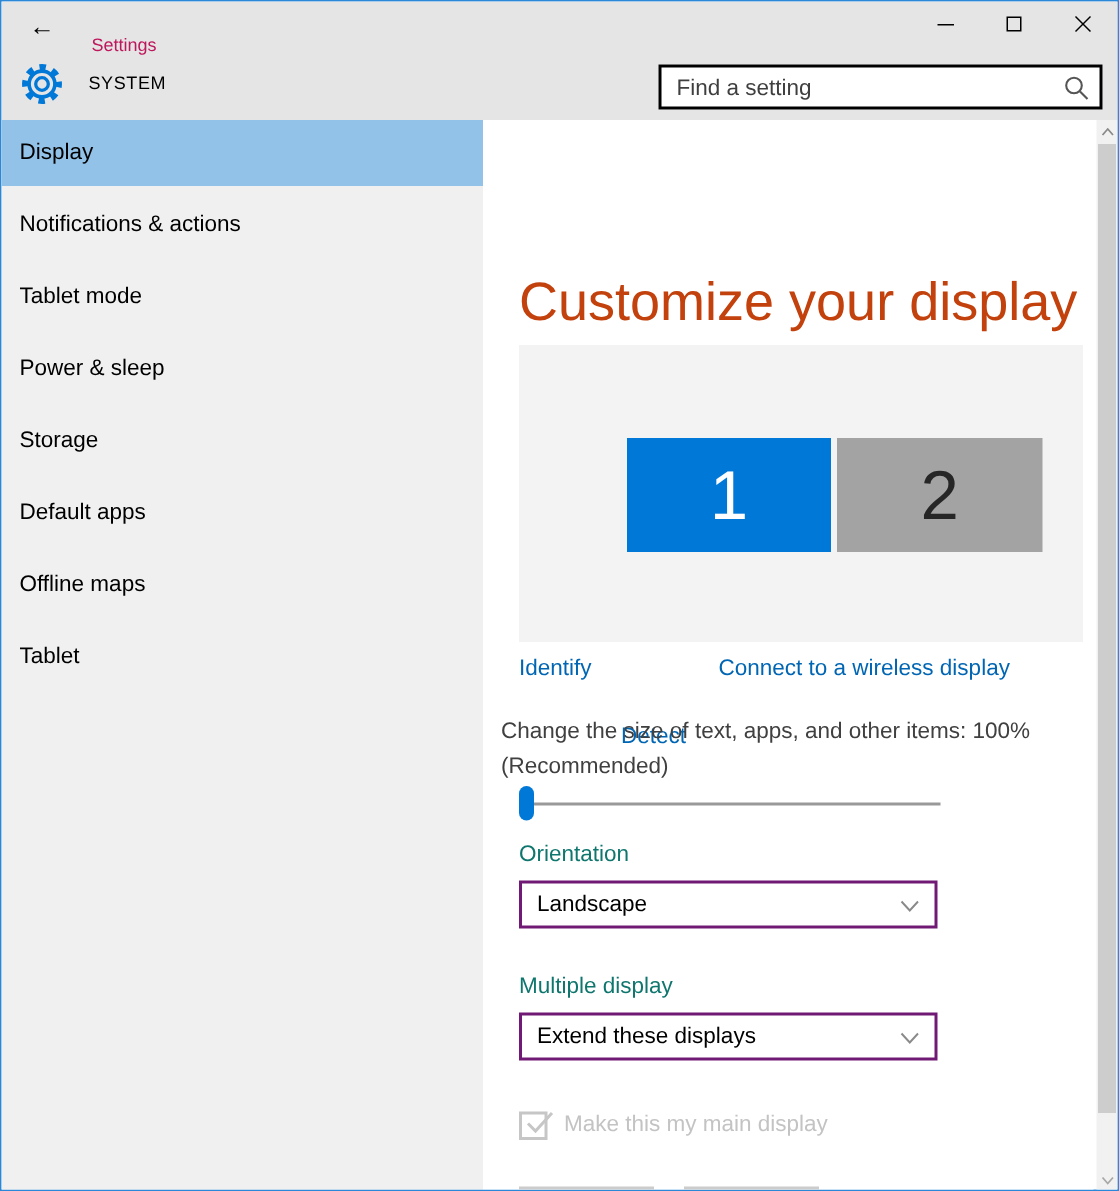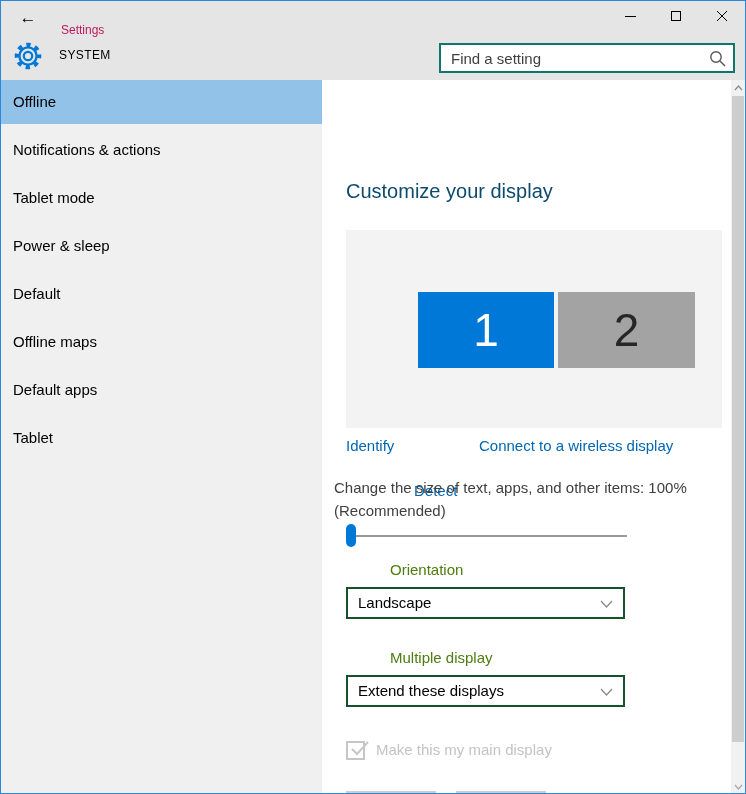--- a/index.html
+++ b/index.html
@@ -19,62 +19,62 @@
   .caption-btn { position:absolute; top:0; width:46px; height:30px;
     display:flex; align-items:center; justify-content:center; }
   .btn-min { right:92px; } .btn-max { right:46px; } .btn-close { right:0; }
   .min-glyph { width:11px; height:0; border-top:1px solid #000; }
   .max-glyph { width:10px; height:10px; border:1px solid #000; background:transparent; }
 
   .app-icon { position:absolute; left:13px; top:41px; width:28px; height:28px; }
   .page-title { position:absolute; left:58px; top:47px; font-size:12px; color:#000; letter-spacing:0.4px; }
 
   .search-box { position:absolute; left:438px; top:42px; width:296px; height:30px;
-    background:#fff; border:2px solid #0f766e; }
+    background:#fff; border:2px solid #000000; }
   .search-input { position:absolute; left:0; top:0; width:100%; height:100%;
     border:none; outline:none; background:transparent; padding:0 30px 0 10px;
     font-family:inherit; font-size:15px; color:#333; }
   .search-input::placeholder { color:#3f3f3f; opacity:1; }
   .search-icon { position:absolute; right:7px; top:5px; width:17px; height:17px; }
 
   
   .sidebar { position:absolute; left:0; top:79px; width:321px; height:714px; background:#f0f0f0; }
   .nav-item { height:44px; margin-bottom:4px; line-height:44px; padding-left:12px;
     font-size:15px; color:#000; cursor:default; }
   .nav-item.selected { background:#92c2e8; }
 
   
   .main { position:absolute; left:321px; top:79px; width:407px; height:714px; background:#fff; }
 
-  .main-heading { position:absolute; left:24px; top:100px; font-size:20px; font-weight:300; color:#0c4a6e; }
+  .main-heading { position:absolute; left:24px; top:100px; font-size:36px; font-weight:300; color:#c2410c; }
 
   .preview-panel { position:absolute; left:24px; top:150px; width:376px; height:198px; background:#f3f3f3; }
   .display-rect { position:absolute; top:62px; height:76px; display:flex; align-items:center; justify-content:center;
     font-size:46px; font-weight:300; }
   .display-1 { left:72px; width:136px; background:#0078d7; color:#fff; }
   .display-2 { left:212px; width:137px; background:#a3a3a3; color:#262626; }
 
   .links-row { position:absolute; left:24px; top:357px; width:376px; font-size:15px; }
   .links-row a { color:#0066b4; text-decoration:none; }
   .link-identify { position:absolute; left:0; }
   .link-detect { position:absolute; left:68px;margin-top:45px; }
   .link-wireless { position:absolute; left:133px; }
 
   .scale-text { position:absolute; left:12px; top:396px; width:384px; font-size:15px; line-height:23px; color:#404040; }
 
   .slider { position:absolute; left:24px; top:442px; width:281px; height:26px; }
   .slider-track { position:absolute; left:0; top:13px; width:281px; height:2px; background:#999; }
   .slider-thumb { position:absolute; left:0; top:2px; width:10px; height:23px; background:#0078d7; border-radius:5px; }
 
-  .field-label { position:absolute; left:24px; font-size:15px; color:#4d7c0f;margin-left:44px; }
+  .field-label { position:absolute; left:24px; font-size:15px; color:#0f766e; }
   .lbl-orientation { top:481px; }
   .lbl-multiple { top:569px; }
 
   .dropdown { position:absolute; left:24px; width:279px; height:32px; background:#fff;
-    border:2px solid #14532d; font-size:15px; color:#000; }
+    border:2px solid #701a75; font-size:15px; color:#000; }
   .dd-orientation { top:507px; }
   .dd-multiple { top:595px;text-align:right; }
   .dd-value { position:absolute; left:10px; top:5px; }
   .dd-chevron { position:absolute; right:10px; top:11px; }
 
   .checkbox-row { position:absolute; left:24px; top:661px; height:22px; }
   .checkbox { position:absolute; left:0; top:0; width:19px; height:19px; border:2px solid #c6c6c6; background:#fff; }
   .checkmark { position:absolute; left:2px; top:-3px; }
   .checkbox-label { position:absolute; left:30px; top:0px; font-size:15px; color:#c3c3c3; white-space:nowrap; }
 
@@ -122,27 +122,27 @@
     <div class="search-box">
       <input class="search-input" type="text" placeholder="Find a setting" style="">
       <svg class="search-icon" viewBox="0 0 17 17">
         <circle cx="7" cy="7" r="5.2" fill="none" stroke="#555" stroke-width="1.4"></circle>
         <line x1="11" y1="11" x2="16" y2="16" stroke="#555" stroke-width="1.4"></line>
       </svg>
     </div>
   </div>
 
   <div class="sidebar">
-    <div class="nav-item selected">Offline</div>
+    <div class="nav-item selected">Display</div>
     <div class="nav-item">Notifications &amp; actions</div>
     <div class="nav-item">Tablet mode</div>
     <div class="nav-item">Power &amp; sleep</div>
-    <div class="nav-item">Default</div>
+    <div class="nav-item">Storage</div>
+    <div class="nav-item">Default apps</div>
     <div class="nav-item">Offline maps</div>
-    <div class="nav-item">Default apps</div>
     <div class="nav-item">Tablet</div>
   </div>
 
   <div class="main">
     <h1 class="main-heading">Customize your display</h1>
 
     <div class="preview-panel">
       <div class="display-rect display-1">1</div>
       <div class="display-rect display-2">2</div>
     </div>

